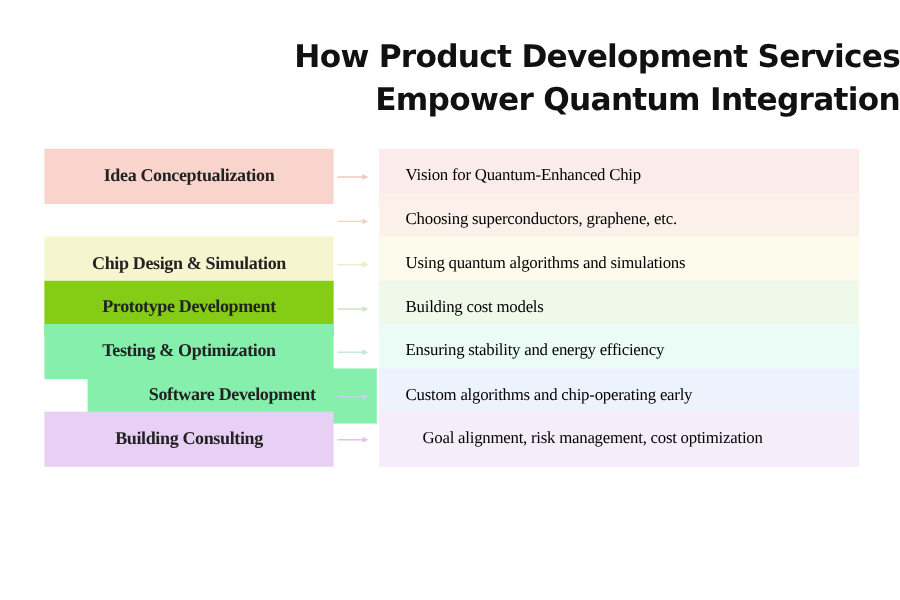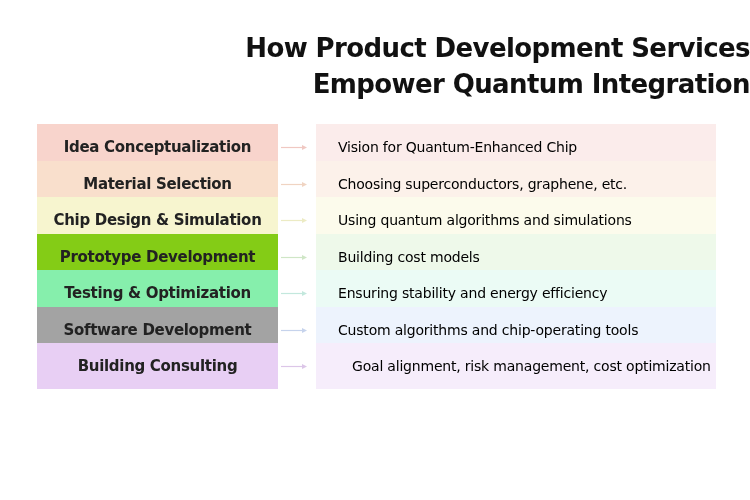--- a/index.html
+++ b/index.html
@@ -31,20 +31,21 @@
     .rows {
       position: absolute;
       left: 0;
       top: 124px;
       width: 750px;
     }
     .row {
       position: relative;
       height: 34px;
       margin-bottom: 2.5px;
+      font-family: Liberation Serif, serif;
     }
     .stage {
       position: absolute;
       left: 37px;
       top: 0;
       width: 241px;
       height: 46px;
       display: flex;
       align-items: center;
       justify-content: center;
@@ -89,21 +90,20 @@
     <div class="stage" style="background: rgb(248, 212, 204);">Idea Conceptualization</div>
     <div class="arrow">
         <svg width="26" height="7" viewBox="0 0 26 7" style="margin-top:-2px">
           <line x1="0" y1="3.5" x2="22" y2="3.5" stroke="#f0c8c2" stroke-width="1.2"></line>
           <polygon points="21,1 26,3.5 21,6" fill="#f0c8c2"></polygon>
         </svg>
       </div>
     <div class="desc" style="background: rgb(251, 236, 235);">Vision for Quantum-Enhanced Chip</div>
   </div>
   <div class="row">
-    <div class="stage" style="background: rgb(249, 223, 204);">Material Selection</div>
     <div class="arrow">
         <svg width="26" height="7" viewBox="0 0 26 7" style="margin-top:-2px">
           <line x1="0" y1="3.5" x2="22" y2="3.5" stroke="#f0d4c2" stroke-width="1.2"></line>
           <polygon points="21,1 26,3.5 21,6" fill="#f0d4c2"></polygon>
         </svg>
       </div>
     <div class="desc" style="background: rgb(252, 241, 234);">Choosing superconductors, graphene, etc.</div>
   </div>
   <div class="row">
     <div class="stage" style="background: rgb(247, 245, 207);">Chip Design &amp; Simulation</div>
@@ -129,28 +129,28 @@
     <div class="stage" style="background: #86efac;">Testing &amp; Optimization</div>
     <div class="arrow">
         <svg width="26" height="7" viewBox="0 0 26 7" style="margin-top:-2px">
           <line x1="0" y1="3.5" x2="22" y2="3.5" stroke="#c3e8dd" stroke-width="1.2"></line>
           <polygon points="21,1 26,3.5 21,6" fill="#c3e8dd"></polygon>
         </svg>
       </div>
     <div class="desc" style="background: rgb(235, 251, 245);">Ensuring stability and energy efficiency</div>
   </div>
   <div class="row">
-    <div class="stage" style="background: #a3a3a3;">Software Development</div>
+    <div class="stage" style="background: #86efac; margin-left: 36px;">Software Development</div>
     <div class="arrow">
         <svg width="26" height="7" viewBox="0 0 26 7" style="margin-top:-2px">
           <line x1="0" y1="3.5" x2="22" y2="3.5" stroke="#c6d3ec" stroke-width="1.2"></line>
           <polygon points="21,1 26,3.5 21,6" fill="#c6d3ec"></polygon>
         </svg>
       </div>
-    <div class="desc" style="background: rgb(237, 243, 253);">Custom algorithms and chip-operating tools</div>
+    <div class="desc" style="background: rgb(237, 243, 253);">Custom algorithms and chip-operating early</div>
   </div>
   <div class="row">
     <div class="stage" style="background: rgb(232, 207, 244);">Building Consulting</div>
     <div class="arrow">
         <svg width="26" height="7" viewBox="0 0 26 7" style="margin-top:-2px">
           <line x1="0" y1="3.5" x2="22" y2="3.5" stroke="#dcc6e8" stroke-width="1.2"></line>
           <polygon points="21,1 26,3.5 21,6" fill="#dcc6e8"></polygon>
         </svg>
       </div>
     <div class="desc" style="background: rgb(246, 237, 251); padding-left: 36px;">Goal alignment, risk management, cost optimization</div>

